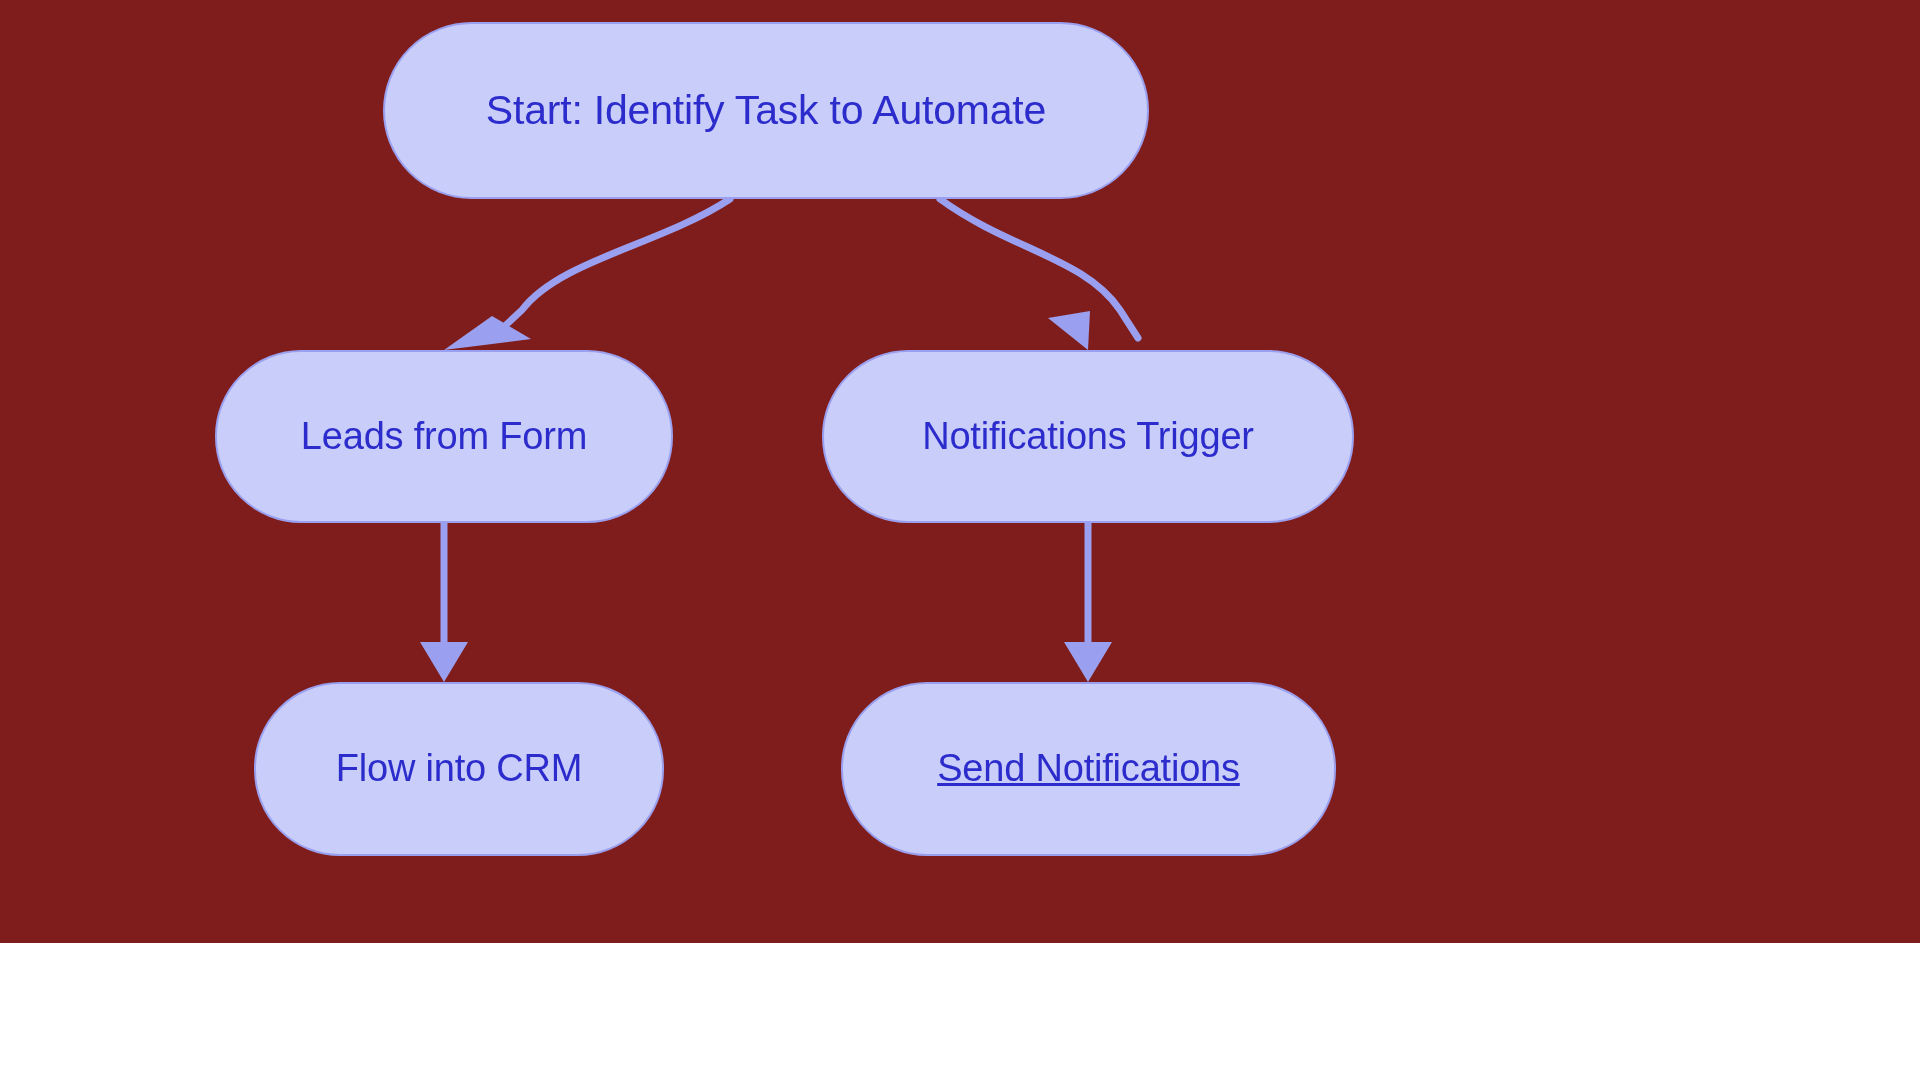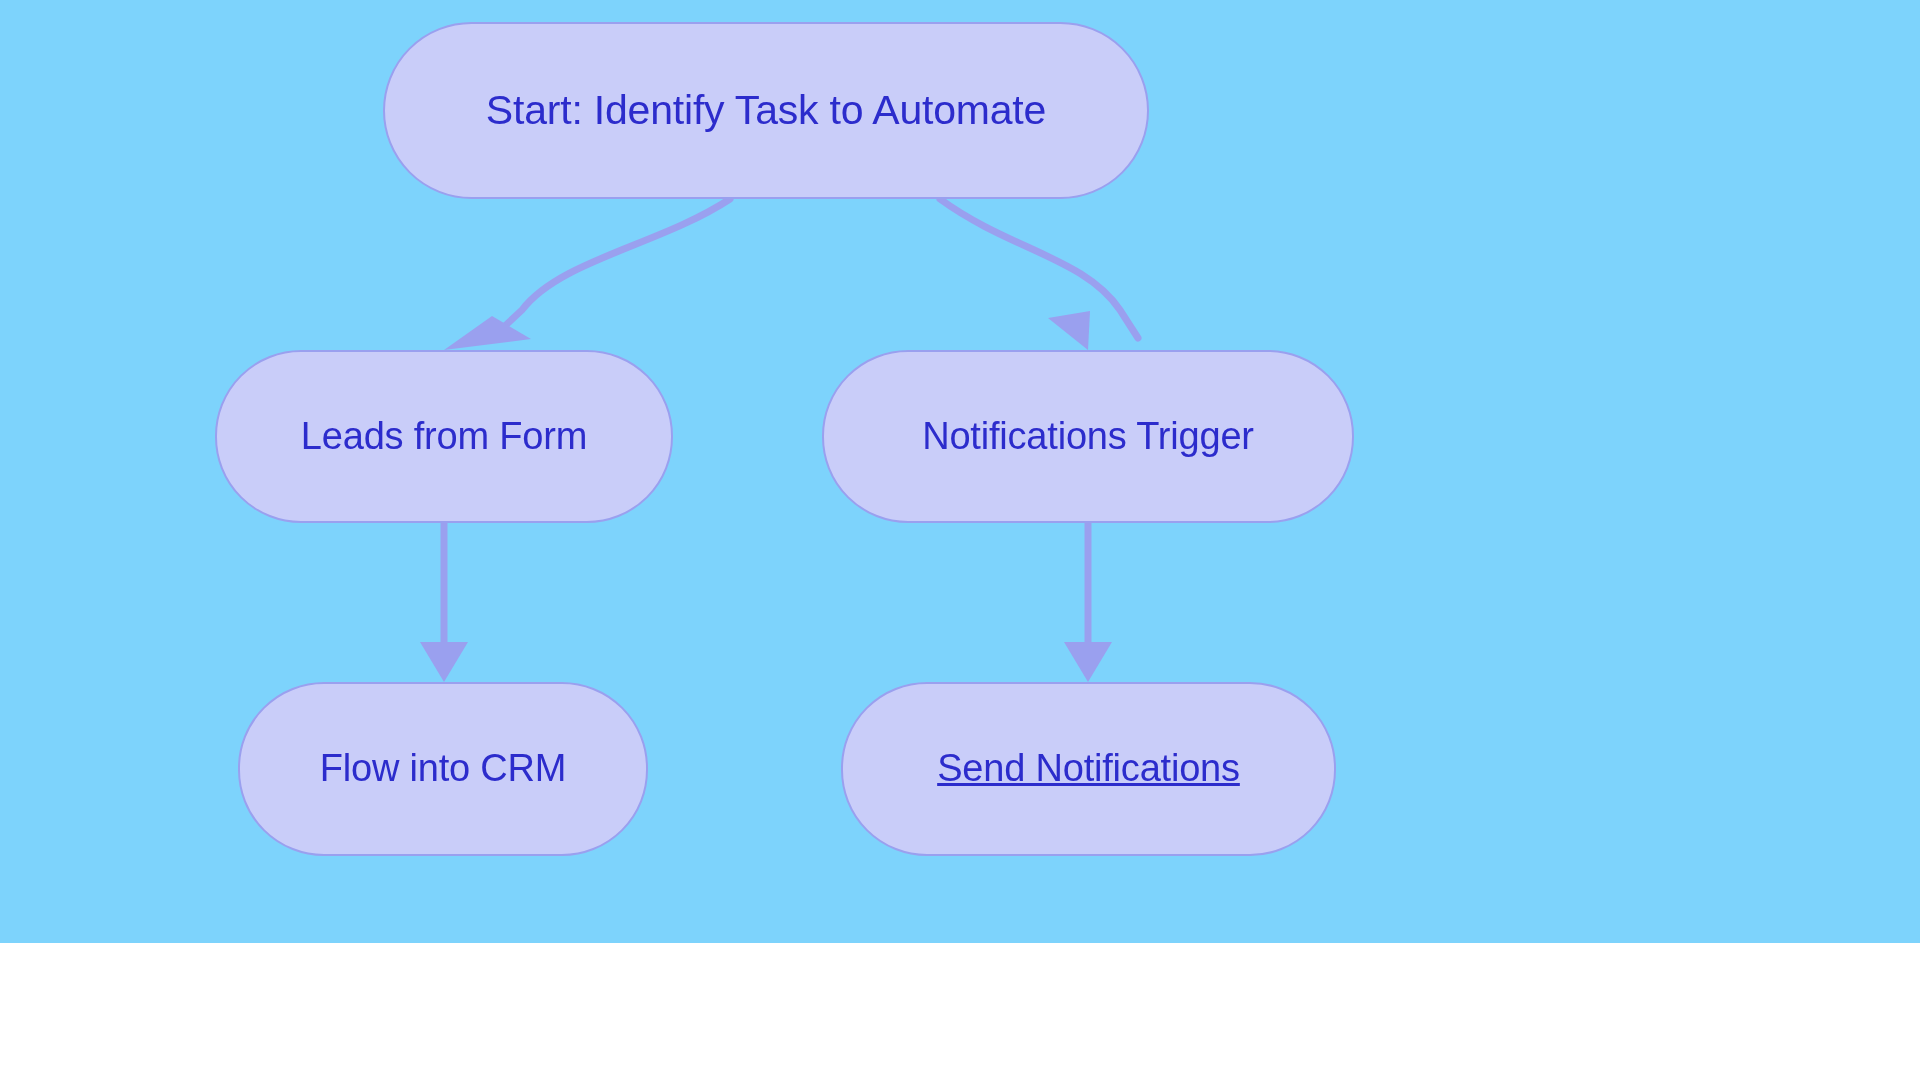--- a/index.html
+++ b/index.html
@@ -11,21 +11,21 @@
   body {
     width: 1920px;
     height: 1083px;
     overflow: hidden;
     font-family: "Liberation Sans", sans-serif;
   }
   #diagram-root {
     position: relative;
     width: 1920px;
     height: 943px;
-    background: #7dd3fc;
+    background: #7f1d1d;
   }
   #edge-layer {
     position: absolute;
     left: 0;
     top: 0;
     width: 1920px;
     height: 1083px;
     pointer-events: none;
   }
   .flow-node {
@@ -64,21 +64,21 @@
     font-size: 38px;
     border-radius: 86px;
   }
   #node-notifications-trigger {
     left: 822px;  top: 350px;
     width: 532px; height: 173px;
     font-size: 38px;
     border-radius: 86px;
   }
   #node-crm {
-    left: 238px;  top: 682px;
+    left: 254px;  top: 682px;
     width: 410px; height: 174px;
     font-size: 38px;
     border-radius: 86px;
   }
   #node-send-notifications {
     left: 841px;  top: 682px;
     width: 495px; height: 174px;
     font-size: 38px;
     border-radius: 86px;
     text-decoration: underline;

